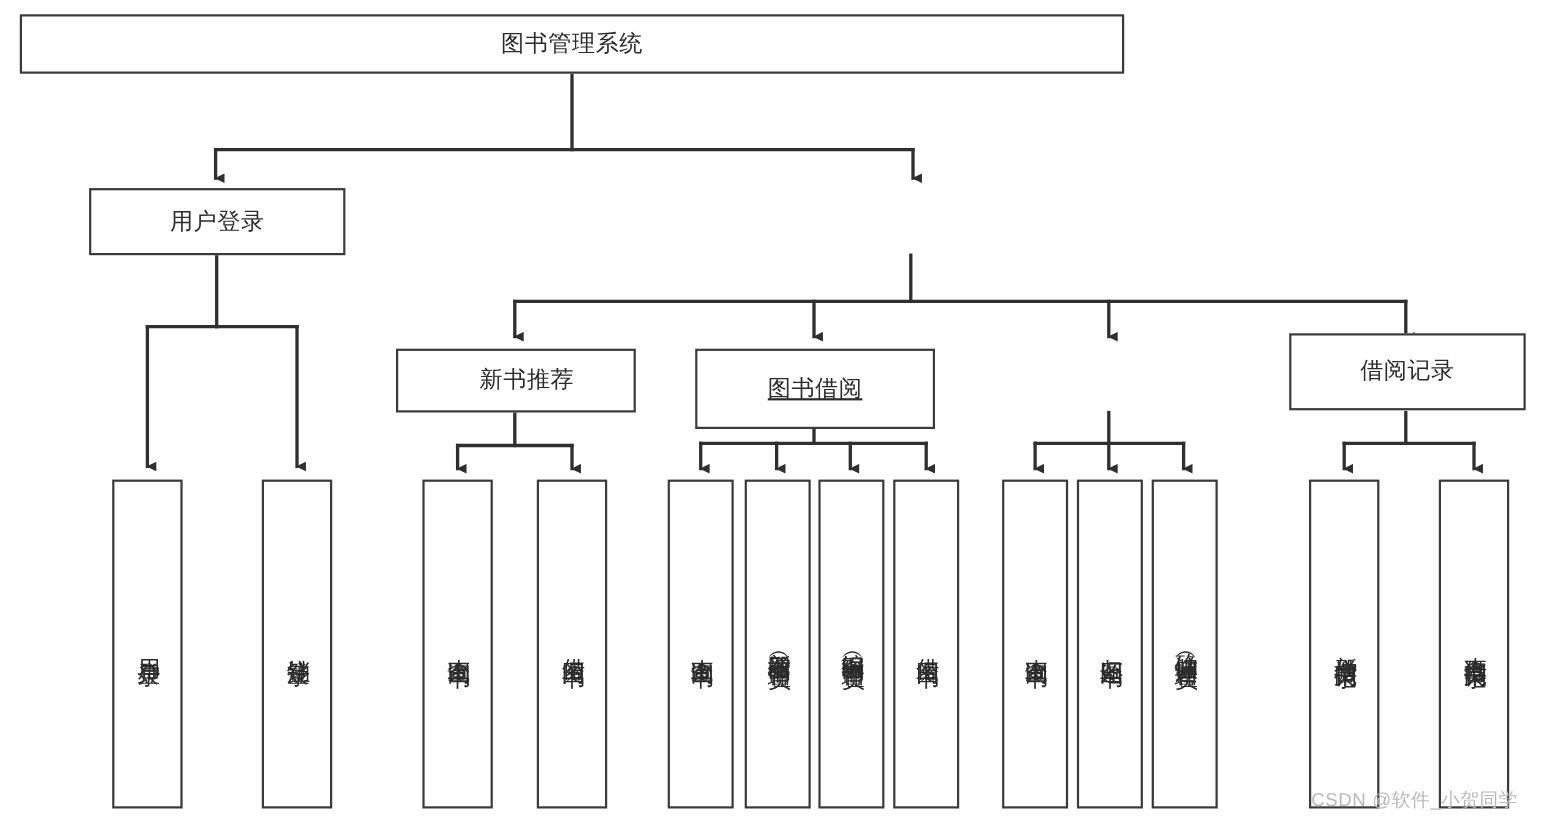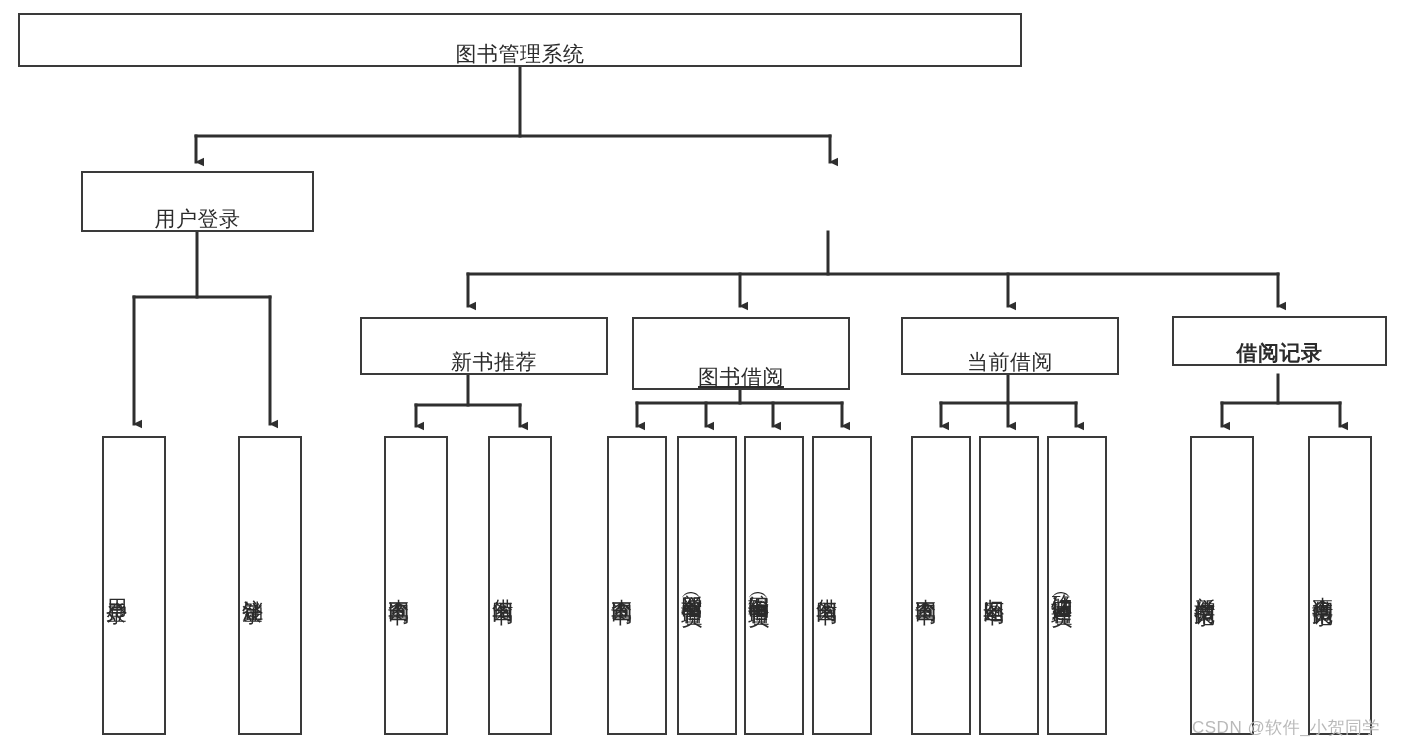--- a/index.html
+++ b/index.html
@@ -24,21 +24,21 @@
     width: 1405px;
     height: 747px;
     pointer-events: none;
   }
   .node {
     position: absolute;
     box-sizing: border-box;
     border: 2.5px solid #3a3a3a;
     background: #ffffff;
     display: flex;
-    align-items: flex-end;
+    align-items: center;
     justify-content: center;
     color: #2b2b2b;
     letter-spacing: 0.5px;
   }
   .node.h {
     font-size: 21px;
     line-height: 1.1;
   }
   .node.v {
     writing-mode: vertical-rl;
@@ -123,33 +123,30 @@
 
   <div class="node h" style="left:18px; top:13px; width:1004px; height:54px;">
     <span class="txt">图书管理系统</span>
   </div>
 
   <div class="node h" style="left:81px; top:171px; width:233px; height:61px;">
     <span class="txt">用户登录</span>
   </div>
 
 
-  <div class="node h" style="left:360px; top:317px; width:248px; height:58px;padding-left:20px;">
+  <div class="node h" style="left:360px; top:317px; width:218px; height:58px;padding-left:20px;">
     <span class="txt">新书推荐</span>
   </div>
 
   <div class="node h" style="left:632px; top:317px; width:218px; height:73px;text-decoration:underline;">
     <span class="txt">图书借阅</span>
   </div>
 
-  <div class="node h" style="left:901px; top:317px; width:218px; height:58px;">
-    <span class="txt">当前借阅</span>
-  </div>
-
-  <div class="node h" style="left:1172px; top:316px; width:215px; height:50px;font-weight:bold;">
+
+  <div class="node h" style="left:1172px; top:303px; width:215px; height:70px;">
     <span class="txt">借阅记录</span>
   </div>
 
   <div class="node v" style="left:102px; top:436px; width:64px; height:299px;">
     <span class="txt">用户登录</span>
   </div>
 
   <div class="node v" style="left:238px; top:436px; width:64px; height:299px;">
     <span class="txt">注销登录</span>
   </div>

